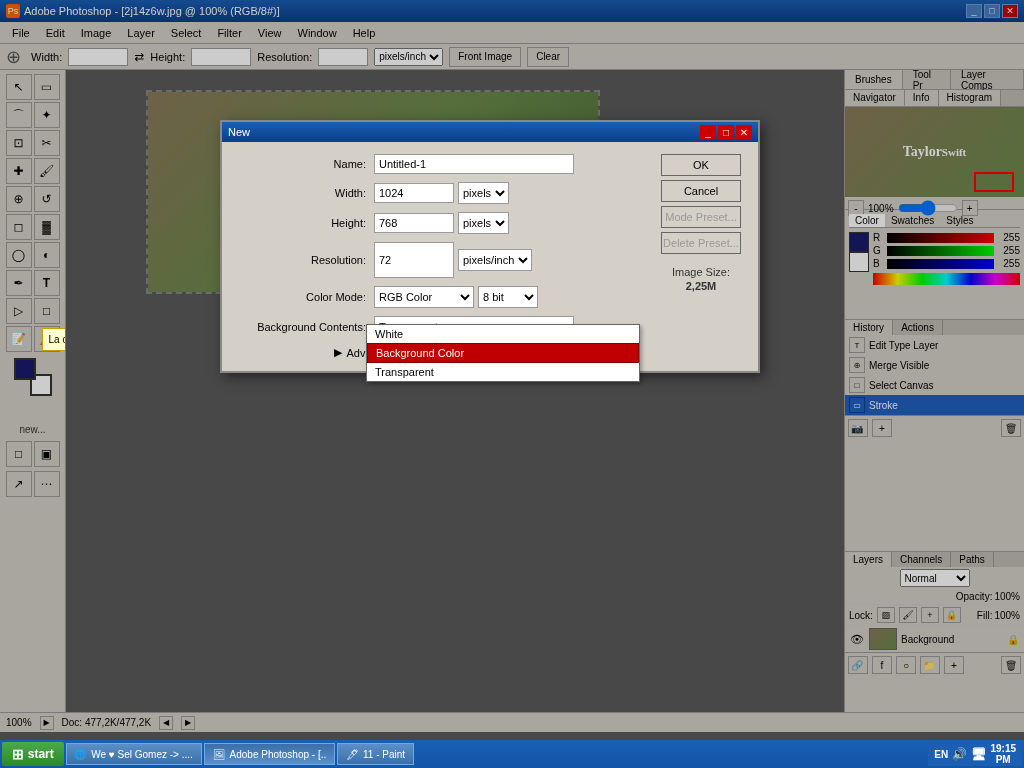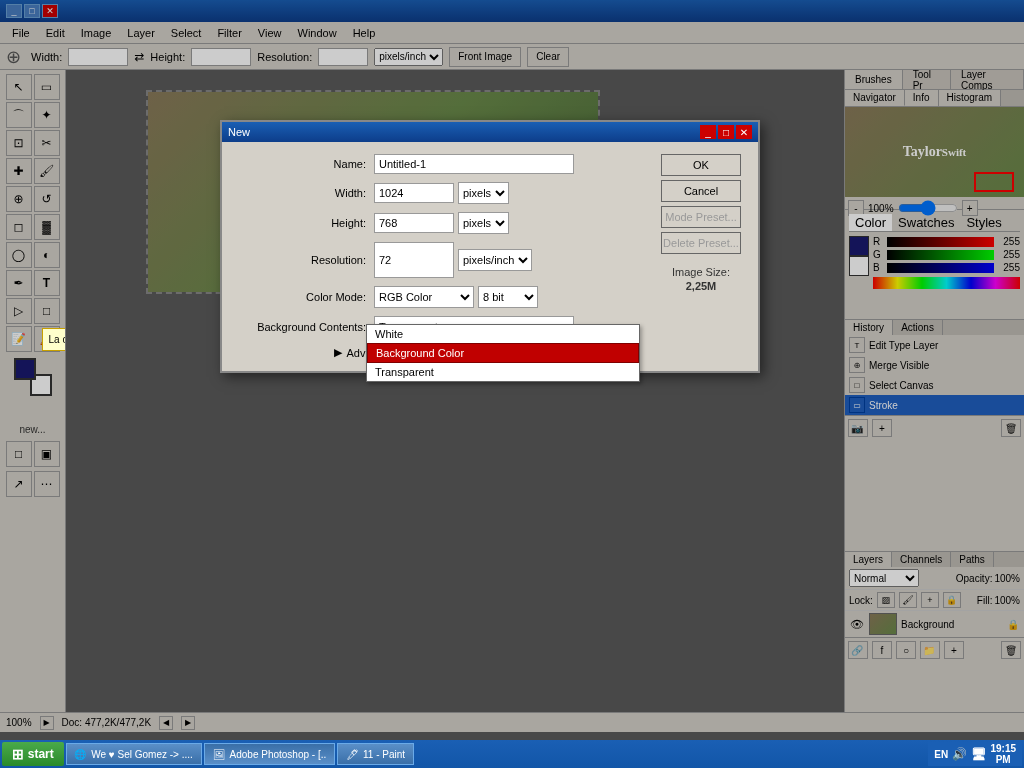--- a/index.html
+++ b/index.html
@@ -43,39 +43,39 @@
     
     #right-panel { width: 180px; background: #d4d0c8; border-left: 1px solid #999; display: flex; flex-direction: column; }
     #right-panel .panel-tabs { display: flex; background: #c0bcb4; border-bottom: 1px solid #999; }
     #right-panel .panel-tab { padding: 2px 8px; font-size: 10px; cursor: pointer; border-right: 1px solid #999; background: #d4d0c8; }
     #right-panel .panel-tab.active { background: #d4d0c8; border-bottom: 1px solid #d4d0c8; }
     #navigator-panel { height: 120px; border-bottom: 1px solid #999; }
     #nav-preview { width: 100%; height: 90px; background: linear-gradient(135deg, #8a7a5a, #6a8a4a); position: relative; overflow: hidden; display: flex; align-items: center; justify-content: center; font-size: 20px; color: white; font-family: Georgia; }
     #nav-controls { display: flex; align-items: center; gap: 4px; padding: 3px; font-size: 10px; }
     #color-panel { height: 110px; border-bottom: 1px solid #999; padding: 4px; }
     #color-panel .panel-tabs-row { display: flex; border-bottom: 1px solid #999; margin-bottom: 4px; }
-    #color-panel .ctab { font-size: 13px; padding: 1px 6px; cursor: pointer; }
+    #color-panel .ctab { font-size: 10px; padding: 1px 6px; cursor: pointer; }
     #color-panel .ctab.active { background: white; }
     .swatch-fg { width: 20px; height: 20px; background: #1a1a6e; border: 1px solid #333; }
     .swatch-bg { width: 20px; height: 20px; background: white; border: 1px solid #333; }
     .color-slider-row { display: flex; align-items: center; gap: 2px; font-size: 10px; margin-bottom: 2px; }
     .color-slider-row label { width: 12px; }
     .color-slider-row span { width: 24px; text-align: right; font-size: 10px; }
     #history-panel { flex: 1; border-bottom: 1px solid #999; padding: 0; }
     #history-panel .hist-tabs { display: flex; background: #c0bcb4; }
     #history-panel .hist-tab { padding: 2px 8px; font-size: 10px; cursor: pointer; border-right: 1px solid #999; }
     #history-panel .hist-tab.active { background: #d4d0c8; }
     .history-item { display: flex; align-items: center; gap: 4px; padding: 2px 4px; font-size: 10px; cursor: pointer; }
     .history-item.active { background: #2060c0; color: white; }
     .hist-icon { width: 16px; height: 16px; background: #d4d0c8; border: 1px solid #999; display: flex; align-items: center; justify-content: center; font-size: 8px; }
     #layers-panel { height: 160px; }
     #layers-panel .lay-tabs { display: flex; background: #c0bcb4; }
     #layers-panel .lay-tab { padding: 2px 8px; font-size: 10px; cursor: pointer; border-right: 1px solid #999; }
     #layers-panel .lay-tab.active { background: #d4d0c8; }
-    .layer-controls { display: flex; align-items: center; gap: 4px; padding: 2px 4px; font-size: 10px; border-bottom: 1px solid #ccc; }
+    .layer-controls { display: flex; align-items: center; gap: 4px; padding: 2px 4px; font-size: 10px; border-bottom: 1px solid #ccc; flex-direction: column; }
     .layer-controls select { font-size: 10px; height: 18px; }
     .layer-controls .opacity-ctrl { display: flex; align-items: center; gap: 2px; margin-left: auto; }
     .lock-bar { display: flex; align-items: center; gap: 4px; padding: 2px 4px; font-size: 10px; border-bottom: 1px solid #ccc; }
     .layer-item { display: flex; align-items: center; gap: 4px; padding: 2px 4px; }
     .layer-eye { width: 16px; height: 16px; display: flex; align-items: center; justify-content: center; cursor: pointer; }
     .layer-thumb { width: 28px; height: 22px; background: linear-gradient(135deg, #8a7a5a, #6a8a4a); border: 1px solid #666; }
     .panel-bottom-bar { display: flex; gap: 4px; padding: 3px; border-top: 1px solid #999; }
     .panel-btn { width: 20px; height: 18px; background: #d4d0c8; border: 1px solid #999; font-size: 10px; cursor: pointer; display: flex; align-items: center; justify-content: center; }
 
     
@@ -115,20 +115,24 @@
 
     
     #panel-top-tabs { display: flex; background: #c8c4bc; border-bottom: 1px solid #999; height: 20px; align-items: center; }
     #panel-top-tabs .ptab { padding: 2px 10px; font-size: 10px; cursor: pointer; border-right: 1px solid #999; height: 100%; display: flex; align-items: center; }
     #panel-top-tabs .ptab.active { background: #d4d0c8; }
   </style>
 </head>
 <body>
 
 <div id="title-bar">
+  <div class="title-left">
+    <div class="title-icon">Ps</div>
+    <span>Adobe Photoshop - [2j14z6w.jpg @ 100% (RGB/8#)]</span>
+  </div>
   <div class="win-controls">
     <button class="win-btn">_</button>
     <button class="win-btn">□</button>
     <button class="win-btn close">✕</button>
   </div>
 </div>
 
 <div id="menu-bar">
   <span class="menu-item">File</span>
   <span class="menu-item">Edit</span>

